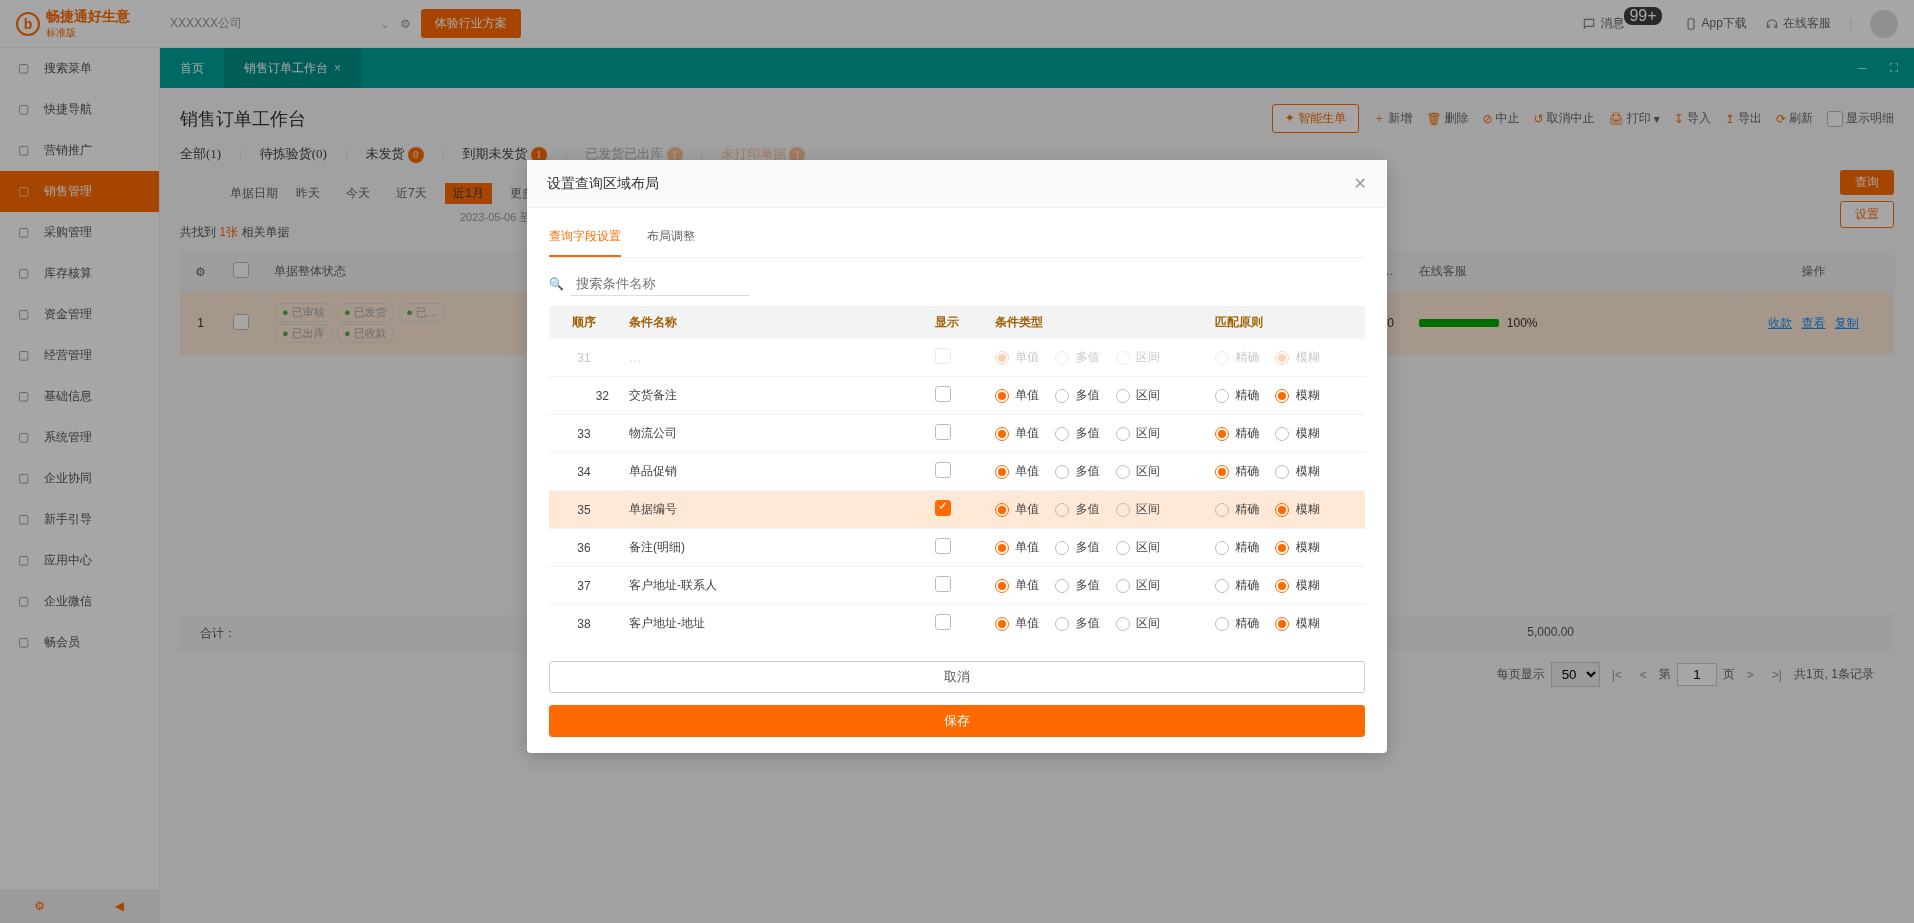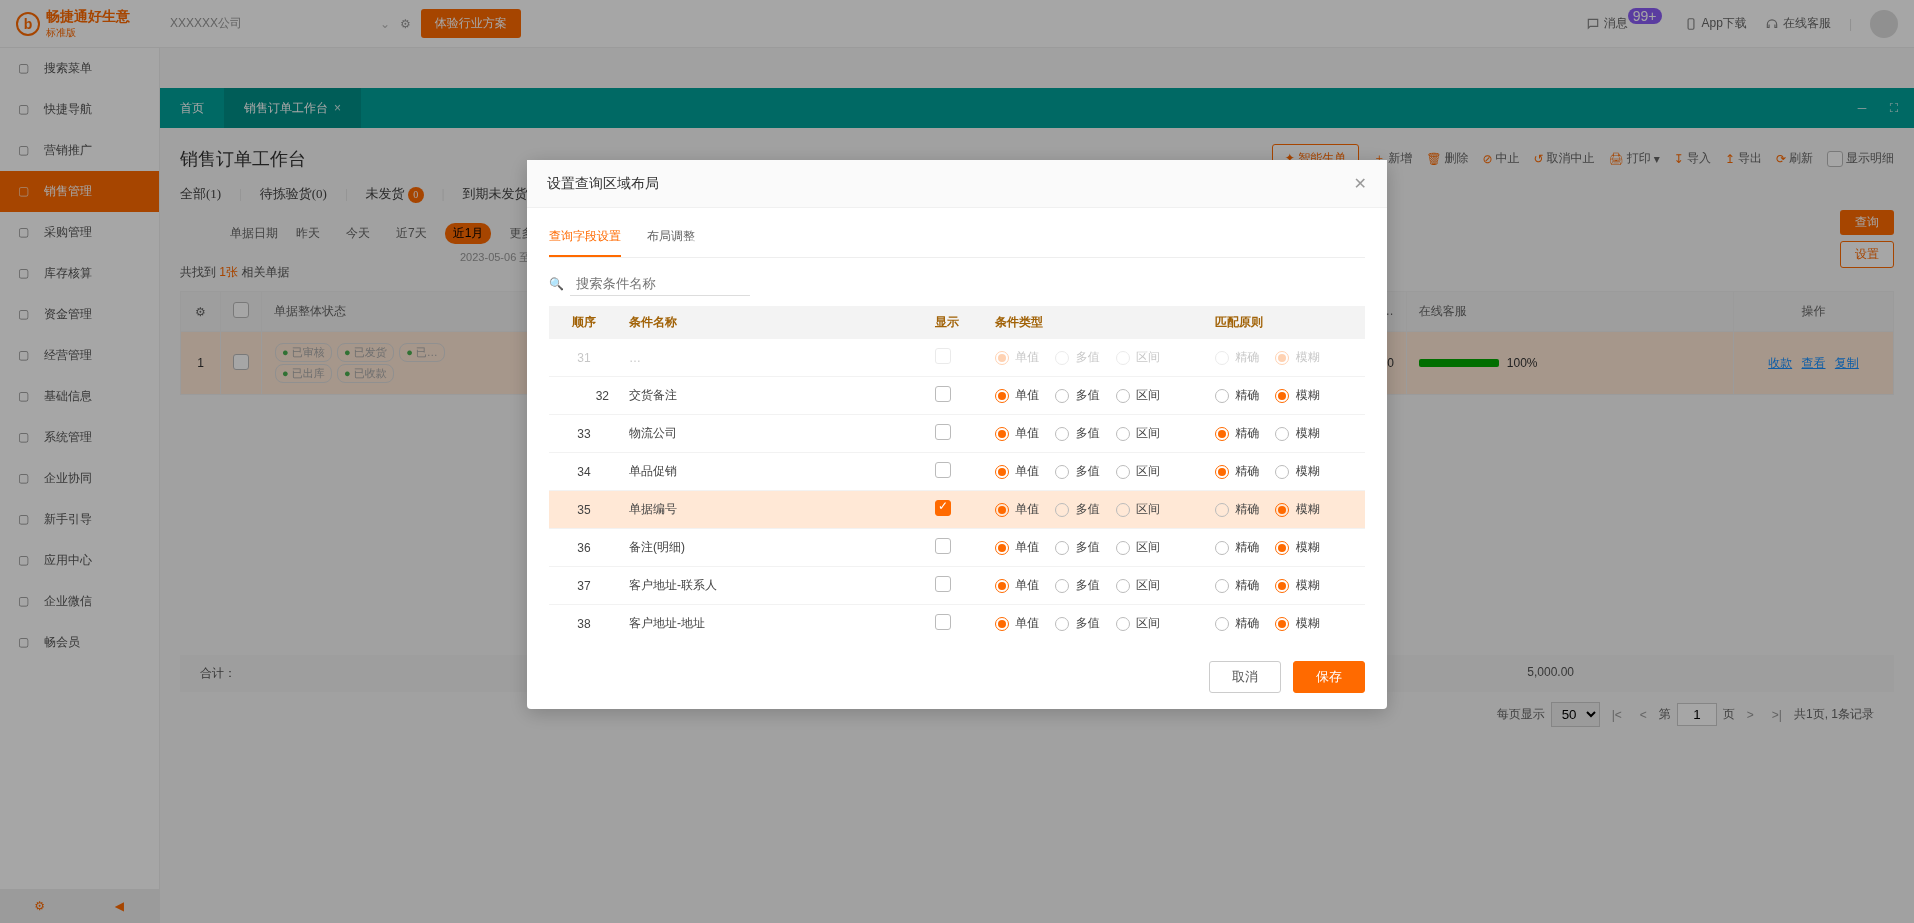--- a/index.html
+++ b/index.html
@@ -5,48 +5,48 @@
 * { margin:0; padding:0; box-sizing:border-box; }
 body { font-family:"Microsoft YaHei","PingFang SC",Arial,sans-serif; font-size:12px; color:#333; background:#f5f5f5; overflow:hidden; width:1914px; height:923px; position:relative; }
 .topbar { height:48px; background:#fff; border-bottom:1px solid #eee; display:flex; align-items:center; padding:0 16px; }
 .logo { display:flex; align-items:center; color:#ff6a00; font-size:14px; font-weight:bold; margin-right:40px; }
 .logo-icon { width:24px; height:24px; border:2px solid #ff6a00; border-radius:50%; display:inline-flex; align-items:center; justify-content:center; margin-right:6px; font-size:14px; }
 .company-sel { display:flex; align-items:center; gap:10px; }
 .company-name { color:#999; width:200px; }
 .try-btn { background:#ff6a00; color:#fff; border:none; padding:6px 14px; border-radius:3px; cursor:pointer; font-size:12px; }
 .top-right { margin-left:auto; display:flex; align-items:center; gap:18px; color:#666; }
 .top-right span { cursor:pointer; display:inline-flex; align-items:center; gap:4px; }
-.badge-99 { background:#8b5cf6; color:#fff; font-size:14px; padding:0 5px; border-radius:8px; position:relative; top:-8px; left:-4px; }
+.badge-99 { background:#404040; color:#fff; font-size:16px; padding:0 5px; border-radius:8px; position:relative; top:-8px; left:-4px; }
 .avatar { width:28px; height:28px; background:#ddd; border-radius:50%; }
 .layout { display:flex; height:calc(100% - 48px); }
 .sidebar { width:160px; background:#fff; border-right:1px solid #eee; display:flex; flex-direction:column; }
 .nav-item { padding:12px 18px; display:flex; align-items:center; gap:10px; color:#555; cursor:pointer; }
 .nav-item.active { background:#ff6a00; color:#fff; }
 .nav-icon { width:16px; height:16px; display:inline-block; opacity:.7; }
 .sidebar-foot { margin-top:auto; display:flex; }
 .sidebar-foot div { flex:1; text-align:center; padding:10px 0; background:#eee; color:#ff6a00; cursor:pointer; }
 .main { flex:1; display:flex; flex-direction:column; background:#f7f7f7; }
-.tabs-bar { height:40px; background:#00a29a; display:flex; align-items:center; color:#fff;margin-top:40px; }
+.tabs-bar { height:40px; background:#00a29a; display:flex; align-items:center; color:#fff; }
 .tab { padding:0 20px; height:40px; display:flex; align-items:center; gap:6px; cursor:pointer; }
 .tab.active { background:#009088; }
 .tabs-right { margin-left:auto; display:flex; gap:4px; padding-right:6px; }
 .tabs-right div { width:28px; height:28px; display:flex; align-items:center; justify-content:center; cursor:pointer; opacity:.85; }
 .content { padding:16px 20px; flex:1; overflow:auto; position:relative; }
 .page-title { font-size:18px; color:#333; margin-bottom:12px; display:flex; align-items:center; }
 .toolbar { margin-left:auto; display:flex; gap:14px; align-items:center; font-size:12px; }
 .smart-btn { border:1px solid #ff6a00; color:#ff6a00; padding:5px 12px; border-radius:3px; cursor:pointer; background:#fff; }
 .tool { color:#666; cursor:pointer; display:inline-flex; align-items:center; gap:3px; }
 .tool .pre { color:#ff6a00; }
 .filter-tabs { display:flex; gap:18px; margin:10px 0 14px; font-size:13px; color:#444; align-items:center;font-family:Liberation Serif, serif; }
 .filter-tabs span { cursor:pointer; position:relative; }
 .filter-tabs .sep { color:#ddd; }
 .badge-o { display:inline-block; min-width:16px; height:16px; background:#ff6a00; color:#fff; border-radius:8px; font-size:10px; text-align:center; line-height:16px; padding:0 4px; }
 .date-row { display:flex; align-items:center; gap:10px; color:#666; padding:6px 0 14px 50px; }
 .date-chip { padding:2px 8px; cursor:pointer; }
-.date-chip.active { background:#ff6a00; color:#000000; border-radius:10px; }
+.date-chip.active { background:#ff6a00; color:#404040; border-radius:0;font-family:Liberation Mono, monospace; }
 .right-btns { position:absolute; right:20px; top:82px; display:flex; flex-direction:column; gap:6px; }
 .r-btn { background:#ff6a00; color:#fff; padding:4px 14px; border-radius:3px; cursor:pointer; text-align:center; }
 .r-btn.outline { background:#fff; border:1px solid #ff6a00; color:#ff6a00; }
 .found { margin:6px 0 10px; color:#555; }
 .found b { color:#ff6a00; font-weight:normal; }
 .data-table { width:100%; border-collapse:collapse; background:#fff; }
 .data-table th, .data-table td { border:1px solid #eee; padding:10px 12px; text-align:left; font-size:12px; white-space:nowrap; }
 .data-table th { background:#f3f3f3; color:#666; font-weight:normal; }
 .row-hi { background:#ffe8d6; }
 .status-chip { display:inline-block; padding:1px 6px; border-radius:8px; font-size:11px; margin:1px; color:#aaa; border:1px solid #ddd; }
@@ -80,21 +80,21 @@
 .cb { appearance:none; width:16px; height:16px; border:1px solid #bbb; border-radius:3px; cursor:pointer; position:relative; background:#fff; }
 .cb:checked { background:#ff6a00; border-color:#ff6a00; }
 .cb:checked::after { content:"✓"; color:#fff; position:absolute; left:2px; top:-2px; font-size:12px; }
 .radio-g { display:flex; gap:16px; }
 .radio { appearance:none; width:14px; height:14px; border:1px solid #bbb; border-radius:50%; cursor:pointer; position:relative; vertical-align:middle; margin-right:3px; }
 .radio:checked { border-color:#ff6a00; }
 .radio:checked::after { content:""; position:absolute; inset:2px; background:#ff6a00; border-radius:50%; }
 .scroll-area { max-height:300px; overflow-y:auto; position:relative; }
 .scroll-area::-webkit-scrollbar { width:8px; }
 .scroll-area::-webkit-scrollbar-thumb { background:#ccc; border-radius:4px; }
-.m-foot { padding:16px 22px; display:flex; justify-content:flex-end; gap:12px; }
+.m-foot { padding:16px 22px; display:flex; justify-content:flex-end; gap:12px;flex-direction:column; }
 .btn { padding:6px 22px; border-radius:3px; cursor:pointer; font-size:13px; }
 .btn-default { background:#fff; border:1px solid #ccc; color:#555; }
 .btn-primary { background:#ff6a00; border:1px solid #ff6a00; color:#fff; }
 svg.ic { width:14px; height:14px; }
 </style>
 </head>
 <body>
 
 <div class="topbar">
   <div class="logo">

